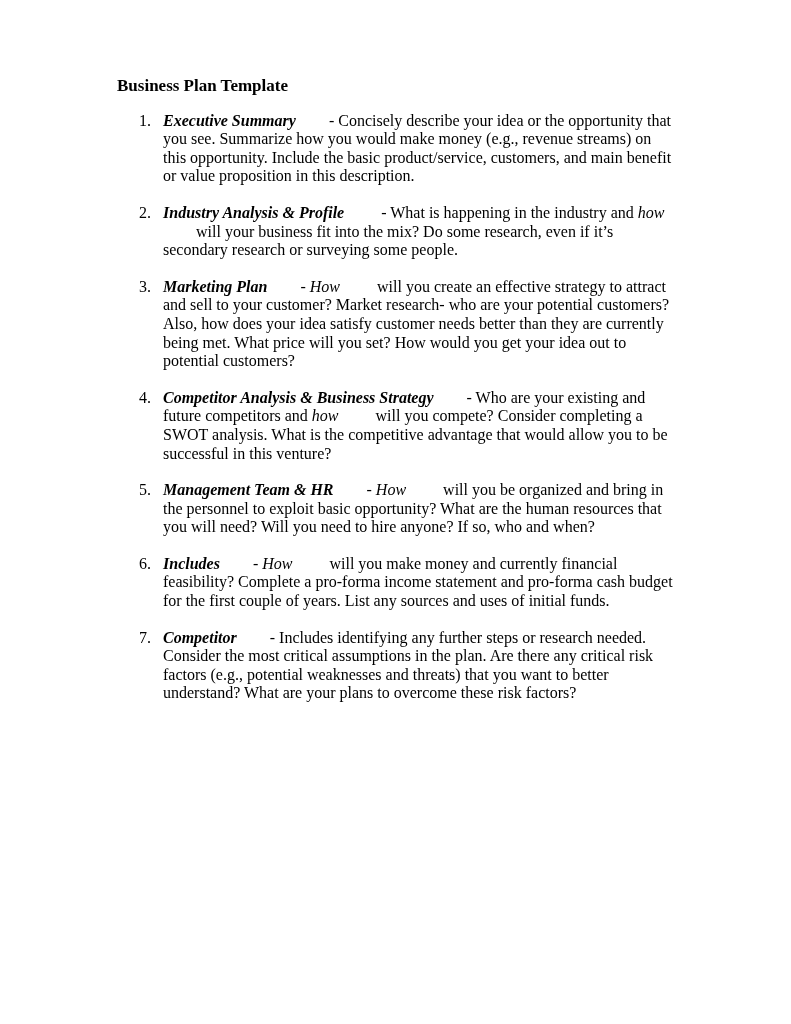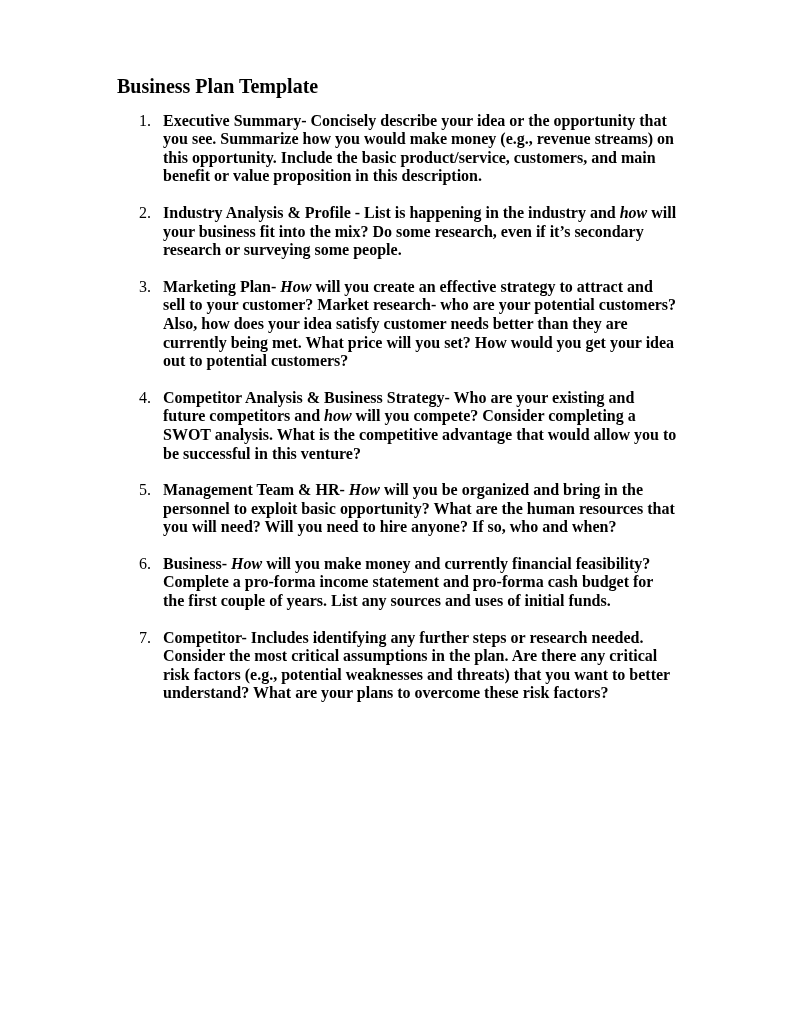--- a/index.html
+++ b/index.html
@@ -18,74 +18,74 @@
     line-height: 18.6px;
     overflow: hidden;
   }
   .doc-content {
     position: absolute;
     left: 117px;
     top: 77px;
     width: 560px;
   }
   .doc-title {
-    font-size: 20px;
+    font-size: 17px;
     font-weight: bold;
     margin: 0 0 16px 0;
     padding: 0;
   }
   .numbered-list {
     margin: 0;
     padding: 0;
   }
   .item {
     display: flex;
     margin: 0 0 18px 22px;
   }
   .num {
     flex: 0 0 24px;
     text-align: left;
   }
   .body {
     flex: 1 1 auto;
   }
-  .seg-bold { font-weight: bold; }
-  .seg-italic { font-style: italic; font-weight: bold; }
-  .seg-normal { font-weight: bold; font-style: normal; }
+  .seg-bold { font-weight: bold; font-style: italic; }
+  .seg-italic { font-style: italic; }
+  .seg-normal { font-weight: normal; font-style: normal; margin-left: 33px; }
 </style>
 </head>
 <body>
 
 <div class="doc-page">
   <div class="doc-content">
     <h1 class="doc-title">Business Plan Template</h1>
     <div class="numbered-list">
         <div class="item">
           <span class="num">1.</span>
           <span class="body"><span class="seg-bold">Executive Summary</span><span class="seg-normal">- Concisely describe your idea or the opportunity that you see. Summarize how you would make money (e.g., revenue streams) on this opportunity. Include the basic product/service, customers, and main benefit or value proposition in this description.</span></span>
         </div>
         <div class="item">
           <span class="num">2.</span>
-          <span class="body"><span class="seg-bold">Industry Analysis &amp; Profile</span><span class="seg-normal"> - List is happening in the industry and </span><span class="seg-italic">how</span><span class="seg-normal"> will your business fit into the mix? Do some research, even if it’s secondary research or surveying some people.</span></span>
+          <span class="body"><span class="seg-bold">Industry Analysis &amp; Profile</span><span class="seg-normal"> - What is happening in the industry and </span><span class="seg-italic">how</span><span class="seg-normal"> will your business fit into the mix? Do some research, even if it’s secondary research or surveying some people.</span></span>
         </div>
         <div class="item">
           <span class="num">3.</span>
           <span class="body"><span class="seg-bold">Marketing Plan</span><span class="seg-normal">- </span><span class="seg-italic">How</span><span class="seg-normal"> will you create an effective strategy to attract and sell to your customer? Market research- who are your potential customers? Also, how does your idea satisfy customer needs better than they are currently being met. What price will you set? How would you get your idea out to potential customers?</span></span>
         </div>
         <div class="item">
           <span class="num">4.</span>
           <span class="body"><span class="seg-bold">Competitor Analysis &amp; Business Strategy</span><span class="seg-normal">- Who are your existing and future competitors and </span><span class="seg-italic">how</span><span class="seg-normal"> will you compete? Consider completing a SWOT analysis. What is the competitive advantage that would allow you to be successful in this venture?</span></span>
         </div>
         <div class="item">
           <span class="num">5.</span>
           <span class="body"><span class="seg-bold">Management Team &amp; HR</span><span class="seg-normal">- </span><span class="seg-italic">How</span><span class="seg-normal"> will you be organized and bring in the personnel to exploit basic opportunity? What are the human resources that you will need? Will you need to hire anyone? If so, who and when?</span></span>
         </div>
         <div class="item">
           <span class="num">6.</span>
-          <span class="body"><span class="seg-bold">Business</span><span class="seg-normal">- </span><span class="seg-italic">How</span><span class="seg-normal"> will you make money and currently financial feasibility? Complete a pro-forma income statement and pro-forma cash budget for the first couple of years. List any sources and uses of initial funds.</span></span>
+          <span class="body"><span class="seg-bold">Includes</span><span class="seg-normal">- </span><span class="seg-italic">How</span><span class="seg-normal"> will you make money and currently financial feasibility? Complete a pro-forma income statement and pro-forma cash budget for the first couple of years. List any sources and uses of initial funds.</span></span>
         </div>
         <div class="item">
           <span class="num">7.</span>
           <span class="body"><span class="seg-bold">Competitor</span><span class="seg-normal">- Includes identifying any further steps or research needed. Consider the most critical assumptions in the plan. Are there any critical risk factors (e.g., potential weaknesses and threats) that you want to better understand? What are your plans to overcome these risk factors?</span></span>
         </div>
       </div>
   </div>
 </div>
 
 </body></html>

